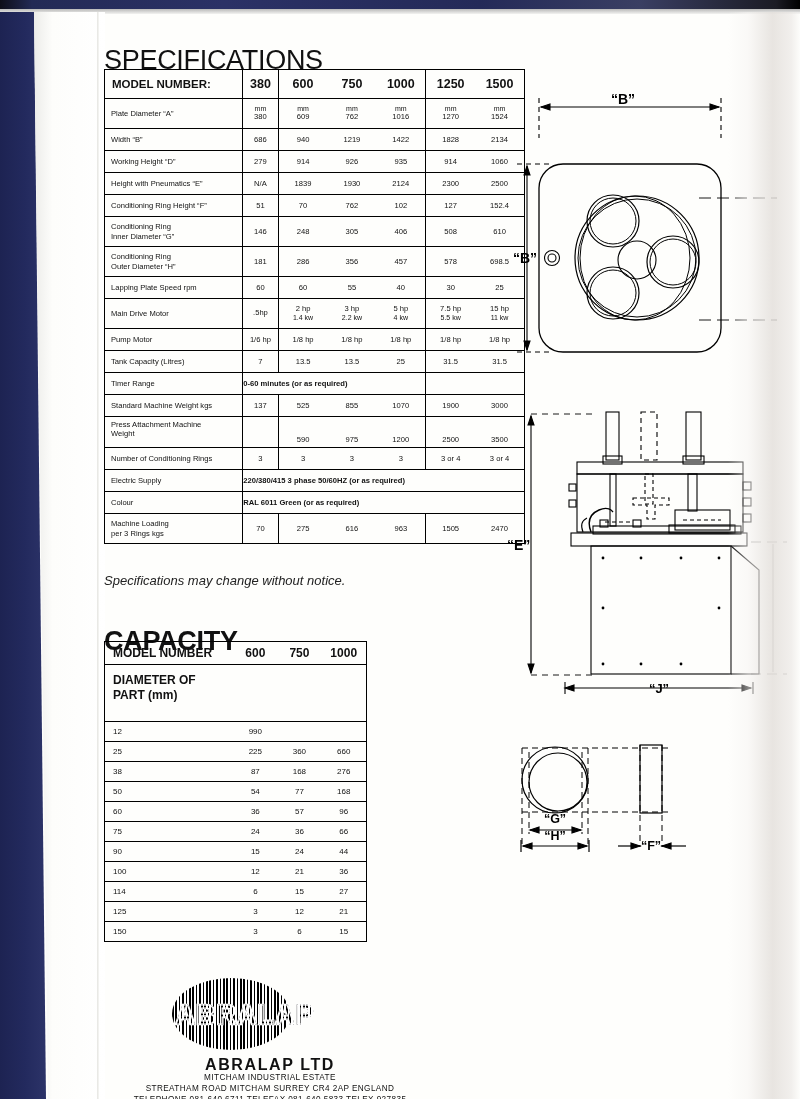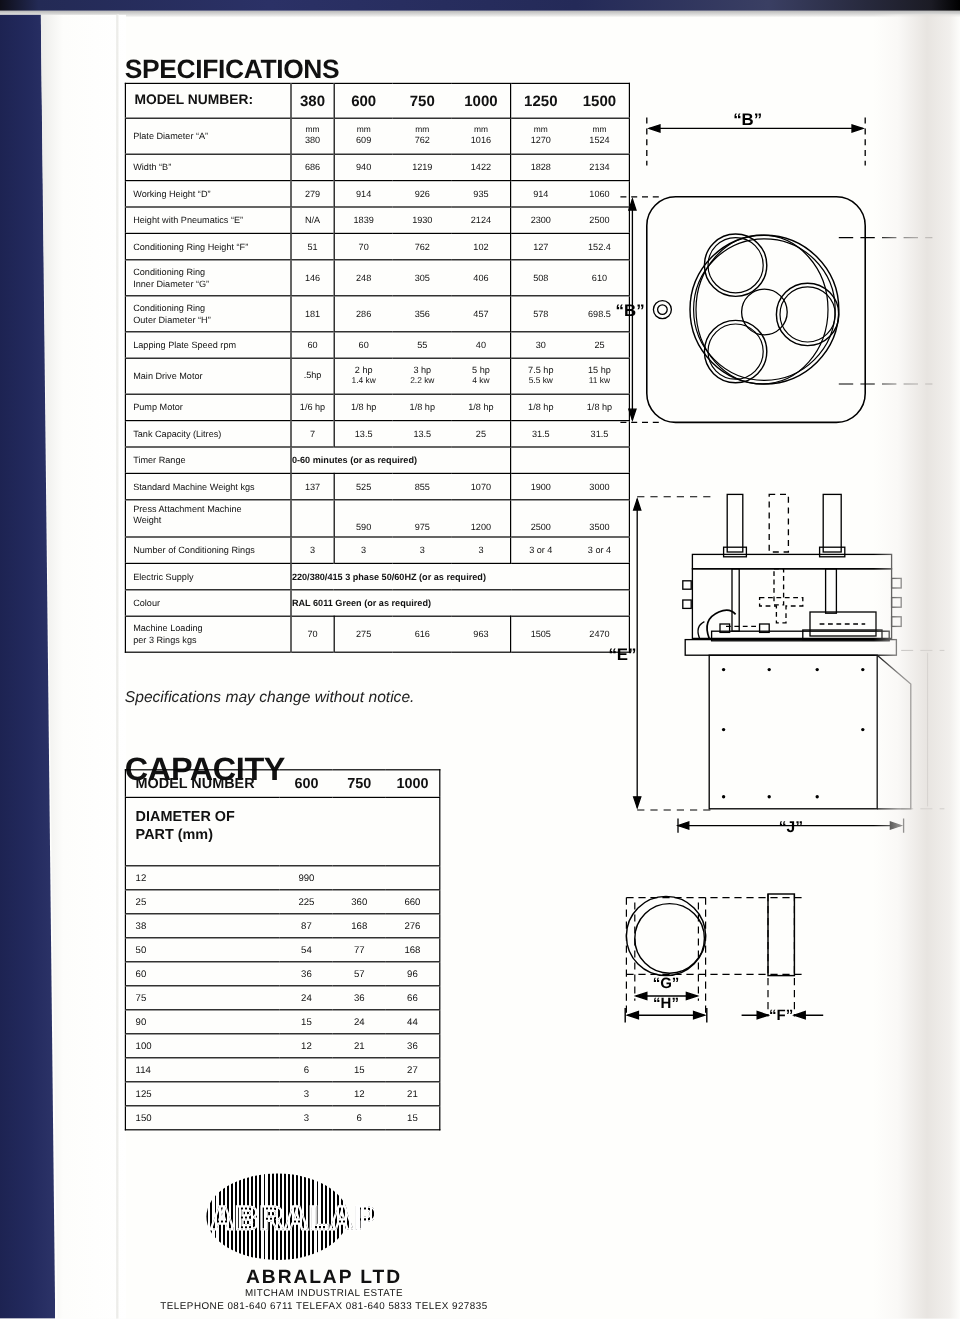--- a/index.html
+++ b/index.html
@@ -23,21 +23,21 @@
   .left-white{position:absolute;top:12px;left:30px;width:75px;height:1087px;
     background:linear-gradient(90deg,#e9e9e6 0%,#fdfdfb 30%,#ffffff 100%);
     clip-path:polygon(4px 0,75px 0,75px 1087px,18px 1087px);}
   .left-crease{position:absolute;top:12px;left:97px;width:2px;height:1087px;
     background:linear-gradient(90deg,#e4e4e0,#f7f7f5);}
   .right-fade{position:absolute;top:12px;right:0;width:72px;height:1087px;
     background:linear-gradient(90deg,rgba(255,255,255,0) 0%,rgba(246,244,242,.55) 28%,rgba(228,224,220,.85) 62%,rgba(236,233,230,.7) 88%,rgba(252,252,250,.4) 100%);
     pointer-events:none;}
 
   
-  .h-spec{position:absolute;left:104px;top:45px;font-size:22px;font-weight:bold;letter-spacing:-.3px;}
+  .h-spec{position:absolute;left:104px;top:45px;font-size:27px;font-weight:normal;letter-spacing:-.3px;}
   .h-cap{position:absolute;left:104px;top:597px;font-size:27px;font-weight:bold;letter-spacing:-.3px;margin-top:29px;}
 
   
   table{border-collapse:collapse;}
   .spec-table{position:absolute;left:104px;top:69px;width:421px;
     border:1.6px solid #000;font-size:7.6px;}
   .spec-table td{border-top:.9px solid #000;padding:0;vertical-align:middle;}
   .spec-table .lbl{width:125px;padding:2px 0 2px 6px;text-align:left;line-height:1.22;
     border-right:1.3px solid #000;}
   .spec-table .c380{width:33px;text-align:center;border-right:1.3px solid #000;}
@@ -528,17 +528,18 @@
 
   <div class="logo-wrap">
     <div class="logo-circle"></div>
     <div class="logo-word-bk">ABRALAP</div>
     <div class="logo-word">ABRALAP</div>
   </div>
 
   <div class="company">ABRALAP  LTD</div>
   <div class="addr">
     <div>MITCHAM  INDUSTRIAL  ESTATE</div>
+    <div>STREATHAM  ROAD  MITCHAM  SURREY  CR4  2AP  ENGLAND</div>
     <div>TELEPHONE  081-640  6711  TELEFAX  081-640  5833  TELEX  927835</div>
   </div>
 
   <div class="right-fade"></div>
 </div>
 
 </body></html>

